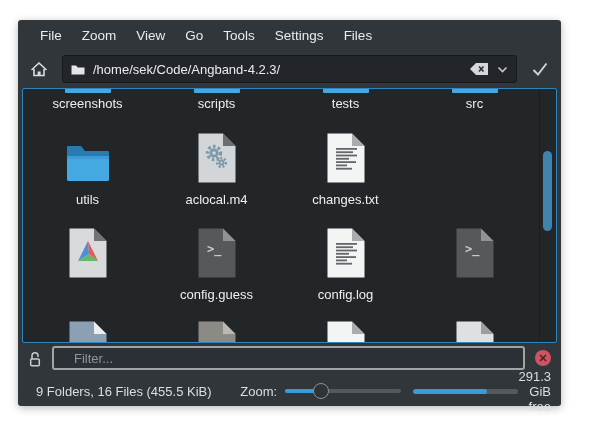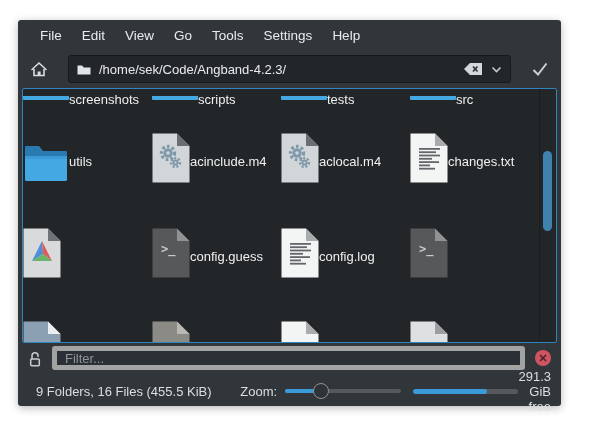--- a/index.html
+++ b/index.html
@@ -9,45 +9,45 @@
   }
   .window{
     position:absolute;left:18px;top:20px;width:543px;height:386px;
     background:#31363b;border-radius:3px;color:#e9ebec;font-size:13px;
     box-shadow:0 2px 8px rgba(0,0,0,0.28);
   }
   
   .menubar{display:flex;align-items:center;height:30px;padding:0 12px;}
   .menu-item{padding:2px 10px;font-size:13.5px;color:#e9ebec;cursor:default;}
   
-  .toolbar{display:flex;align-items:center;height:38px;padding:0 8px;gap:16px;}
+  .toolbar{display:flex;align-items:center;height:38px;padding:0 8px;gap:10px;}
   .home-btn{width:26px;height:26px;display:flex;align-items:center;justify-content:center;background:none;border:none;padding:0;}
   .urlbar{flex:1;height:28px;background:#22262a;border:1px solid #17191c;border-radius:3px;
     display:flex;align-items:center;padding:0 8px;gap:8px;box-sizing:border-box;}
   .url-path{flex:1;white-space:nowrap;overflow:hidden;color:#e9ebec;}
   .url-btn{display:flex;align-items:center;justify-content:center;background:none;border:none;padding:0;}
   .ok-btn{width:26px;height:26px;display:flex;align-items:center;justify-content:center;background:none;border:none;padding:0;}
   
   .view{position:absolute;left:4px;right:4px;top:68px;height:253px;background:#232629;
     border:1px solid #2e86bd;border-radius:2px;overflow:hidden;}
   .grid-area{position:absolute;left:0;top:0;right:17px;bottom:0;}
   .grid-row{position:absolute;left:0;right:0;display:flex;}
   .row0{top:0;}.row1{top:42px;}.row2{top:137px;}.row3{top:232px;}
-  .cell{width:25%;display:flex;flex-direction:row;align-items:center;}
+  .cell{width:25%;display:flex;flex-direction:column;align-items:center;}
   .icon-box{height:52px;display:flex;align-items:flex-end;justify-content:center;}
   .file-label{margin-top:9px;font-size:13px;color:#edeff0;white-space:nowrap;}
   .row0 .file-label{margin-top:3px;}
   .sliver{width:46px;height:4px;background:#44a8e2;border-radius:0 0 1px 1px;}
   .partial-box{height:21px;overflow:hidden;}
   .scrollbar{position:absolute;top:0;right:0;bottom:0;width:16px;border-left:1px solid #1b1e21;}
   .scroll-thumb{position:absolute;left:3px;width:9px;top:62px;height:80px;background:#3f82ad;border-radius:4.5px;}
   
   .filterbar{position:absolute;left:0;right:0;top:324px;height:28px;display:flex;align-items:center;padding:0 10px;gap:10px;box-sizing:border-box;}
-  .filter-input{flex:1;height:24px;background:#2b3036;border:5px solid #a3a3a3;border-radius:3px;
-    color:#e9ebec;padding:0 8px;font:13px "Liberation Sans",sans-serif;outline:none;box-sizing:border-box;}
+  .filter-input{flex:1;height:24px;background:#2b3036;border:2px solid #a3a3a3;border-radius:3px;
+    color:#e9ebec;padding:0 20px;font:13px "Liberation Sans",sans-serif;outline:none;box-sizing:border-box;}
   .filter-input::placeholder{color:#8f9598;}
   .close-btn{width:16px;height:16px;border-radius:50%;background:#cf5360;display:flex;align-items:center;justify-content:center;border:none;padding:0;}
   
   .statusbar{position:absolute;left:8px;right:0;bottom:0;height:30px;display:flex;align-items:center;
     padding:0 10px;font-size:13px;color:#dcdee0;box-sizing:border-box;}
   .summary{width:205px;}
   .zoom-label{margin-right:8px;}
   .slider{position:relative;width:116px;height:16px;}
   .slider-track{position:absolute;top:6px;left:0;right:0;height:4px;border-radius:2px;background:#55595d;}
   .slider-fill{position:absolute;top:6px;left:0;height:4px;border-radius:2px;background:#3a9bd8;}
@@ -57,26 +57,26 @@
   .capacity-fill{position:absolute;left:0;top:0;bottom:0;background:#3a9bd8;border-radius:2.5px;}
   .free{flex:1;text-align:right;}
 </style>
 </head>
 <body>
 
 <div class="window">
 
   <nav class="menubar">
       <span class="menu-item">File</span>
-      <span class="menu-item">Edit</span>
+      <span class="menu-item">Zoom</span>
       <span class="menu-item">View</span>
       <span class="menu-item">Go</span>
       <span class="menu-item">Tools</span>
       <span class="menu-item">Settings</span>
-      <span class="menu-item">Help</span>
+      <span class="menu-item">Files</span>
     </nav>
 
   <div class="toolbar">
     <button class="home-btn">
       <svg width="18" height="17" viewBox="0 0 18 17">
         <path d="M2 8.5 L9 2 L16 8.5" stroke="#dadddf" stroke-width="1.6" fill="none" stroke-linecap="round"></path>
         <path d="M4 8 V14.5 H14 V8" stroke="#dadddf" stroke-width="1.6" fill="none"></path>
         <rect x="7.6" y="10.5" width="3" height="4" fill="#dadddf"></rect>
       </svg>
     </button>
@@ -143,37 +143,20 @@
                 <g>
       <circle cx="16" cy="20" r="6.5" fill="none" stroke="#7e99a9" stroke-width="3.4" stroke-dasharray="2.6 2.2"></circle>
       <circle cx="16" cy="20" r="4.6" fill="#7e99a9"></circle>
                   <circle cx="16" cy="20" r="1.8" fill="#d3d6d8"></circle>
       <circle cx="23.5" cy="29.5" r="4.3" fill="none" stroke="#7e99a9" stroke-width="2.6" stroke-dasharray="2 1.7"></circle>
       <circle cx="23.5" cy="29.5" r="2.9" fill="#7e99a9"></circle>
                   <circle cx="23.5" cy="29.5" r="1.1" fill="#d3d6d8"></circle>
                 </g>
               </svg>
             </div>
-            <div class="file-label">acinclude.m4</div>
-          </div>
-          <div class="cell">
-            <div class="icon-box">
-              <svg width="38" height="50" viewBox="0 0 38 50">
-    <path d="M0.5 0.5 H25 L37.5 13 V49.5 H0.5 Z" fill="#d3d6d8"></path>
-    <path d="M25 0.5 L37.5 13 H25 Z" fill="#6b6e70"></path>
-                <g>
-      <circle cx="16" cy="20" r="6.5" fill="none" stroke="#7e99a9" stroke-width="3.4" stroke-dasharray="2.6 2.2"></circle>
-      <circle cx="16" cy="20" r="4.6" fill="#7e99a9"></circle>
-                  <circle cx="16" cy="20" r="1.8" fill="#d3d6d8"></circle>
-      <circle cx="23.5" cy="29.5" r="4.3" fill="none" stroke="#7e99a9" stroke-width="2.6" stroke-dasharray="2 1.7"></circle>
-      <circle cx="23.5" cy="29.5" r="2.9" fill="#7e99a9"></circle>
-                  <circle cx="23.5" cy="29.5" r="1.1" fill="#d3d6d8"></circle>
-                </g>
-              </svg>
-            </div>
             <div class="file-label">aclocal.m4</div>
           </div>
           <div class="cell">
             <div class="icon-box">
               <svg width="38" height="50" viewBox="0 0 38 50">
     <path d="M0.5 0.5 H25 L37.5 13 V49.5 H0.5 Z" fill="#f3f4f4"></path>
     <path d="M25 0.5 L37.5 13 H25 Z" fill="#a9acae"></path>
                 <g fill="#63676b">
                   <rect x="9" y="15" width="21" height="1.8"></rect>
                   <rect x="9" y="18.3" width="17" height="1.8"></rect>

